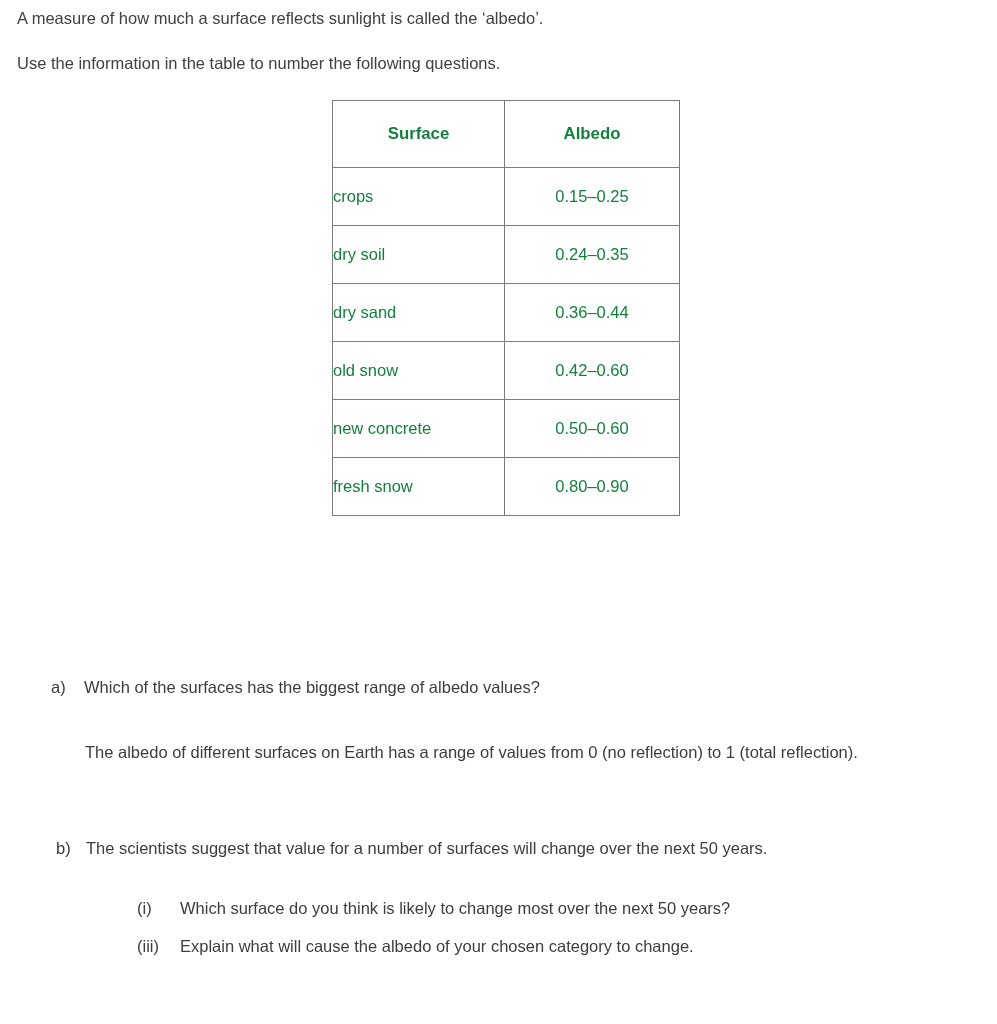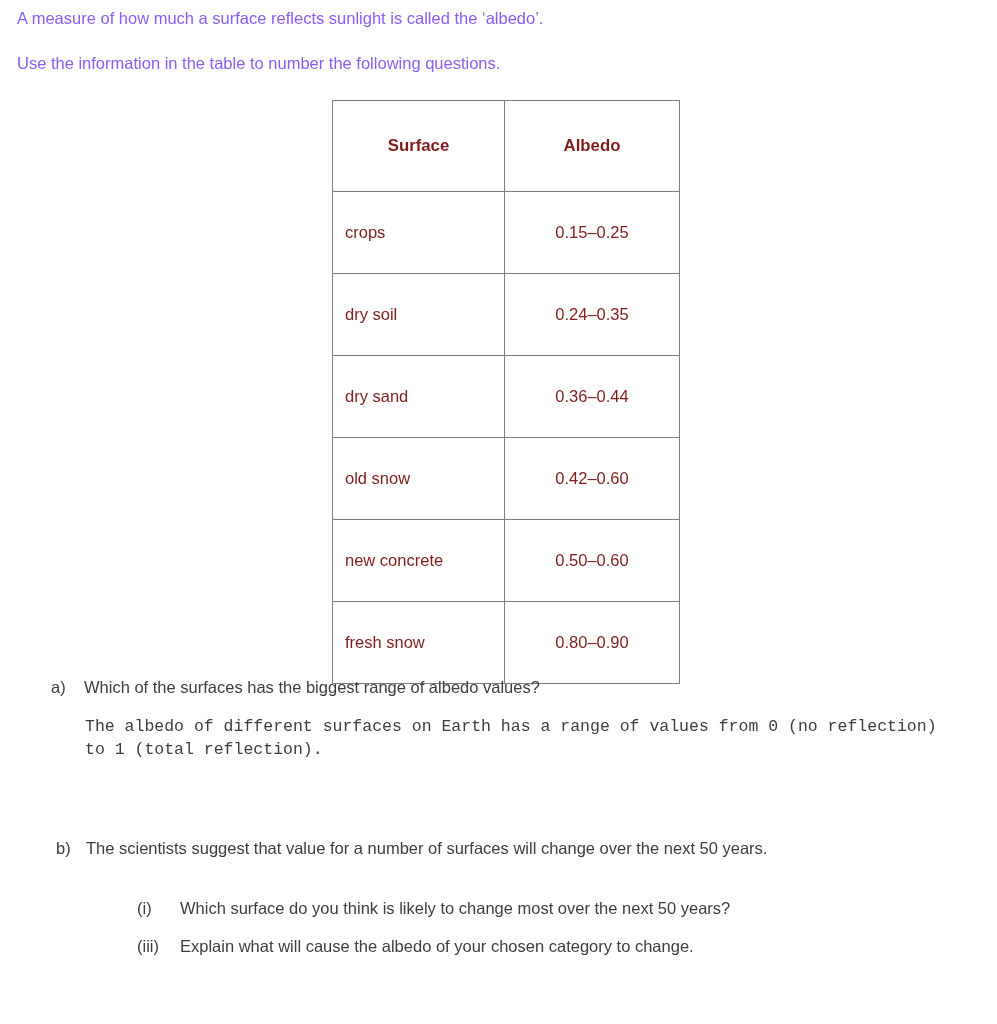--- a/index.html
+++ b/index.html
@@ -21,21 +21,21 @@
     width: 997px;
     height: 1024px;
     overflow: hidden;
   }
 
   
   .intro-line {
     position: absolute;
     font-size: 16.5px;
     line-height: 22px;
-    color: #8b5cf6;
+    color: #404040;
     white-space: nowrap;
   }
   #intro-1 { left: 17px; top: 7px; }
   #intro-2 { left: 17px; top: 52px; }
 
   
   .albedo-table-wrap {
     position: absolute;
     left: 332px;
     top: 100px;
@@ -44,23 +44,23 @@
   table.albedo-table {
     border-collapse: collapse;
     width: 347px;
     table-layout: fixed;
   }
   table.albedo-table td,
   table.albedo-table th {
     border: 1.6px solid #7d7d7d;
     height: 57px;
     font-size: 16.5px;
-    color: #7f1d1d;
+    color: #15803d;
     font-weight: normal;
-    padding: 12px;
+    padding: 0;
   }
   table.albedo-table th {
     font-weight: bold;
     text-align: center;
     height: 66px;
     font-size: 16.8px;
   }
   col.c-surface { width: 172px; }
   col.c-albedo  { width: 175px; }
 
@@ -88,21 +88,21 @@
     flex: 0 0 auto;
     white-space: nowrap;
   }
   .q-text {
     flex: 1 1 auto;
   }
 
   #q-a      { left: 51px;  top: 676px; width: 900px; }
   #q-a .q-marker { width: 33px; }
 
-  #q-a-note { left: 85px;  top: 715px; width: 858px; font-family: Liberation Mono, monospace; }
+  #q-a-note { left: 85px;  top: 741px; width: 858px; }
 
   #q-b      { left: 56px;  top: 837px; width: 900px; }
   #q-b .q-marker { width: 30px; }
 
   #q-sub    { left: 137px; top: 897px; width: 820px; }
   .sub-row {
     display: flex;
     align-items: flex-start;
     margin-bottom: 15px;
   }

